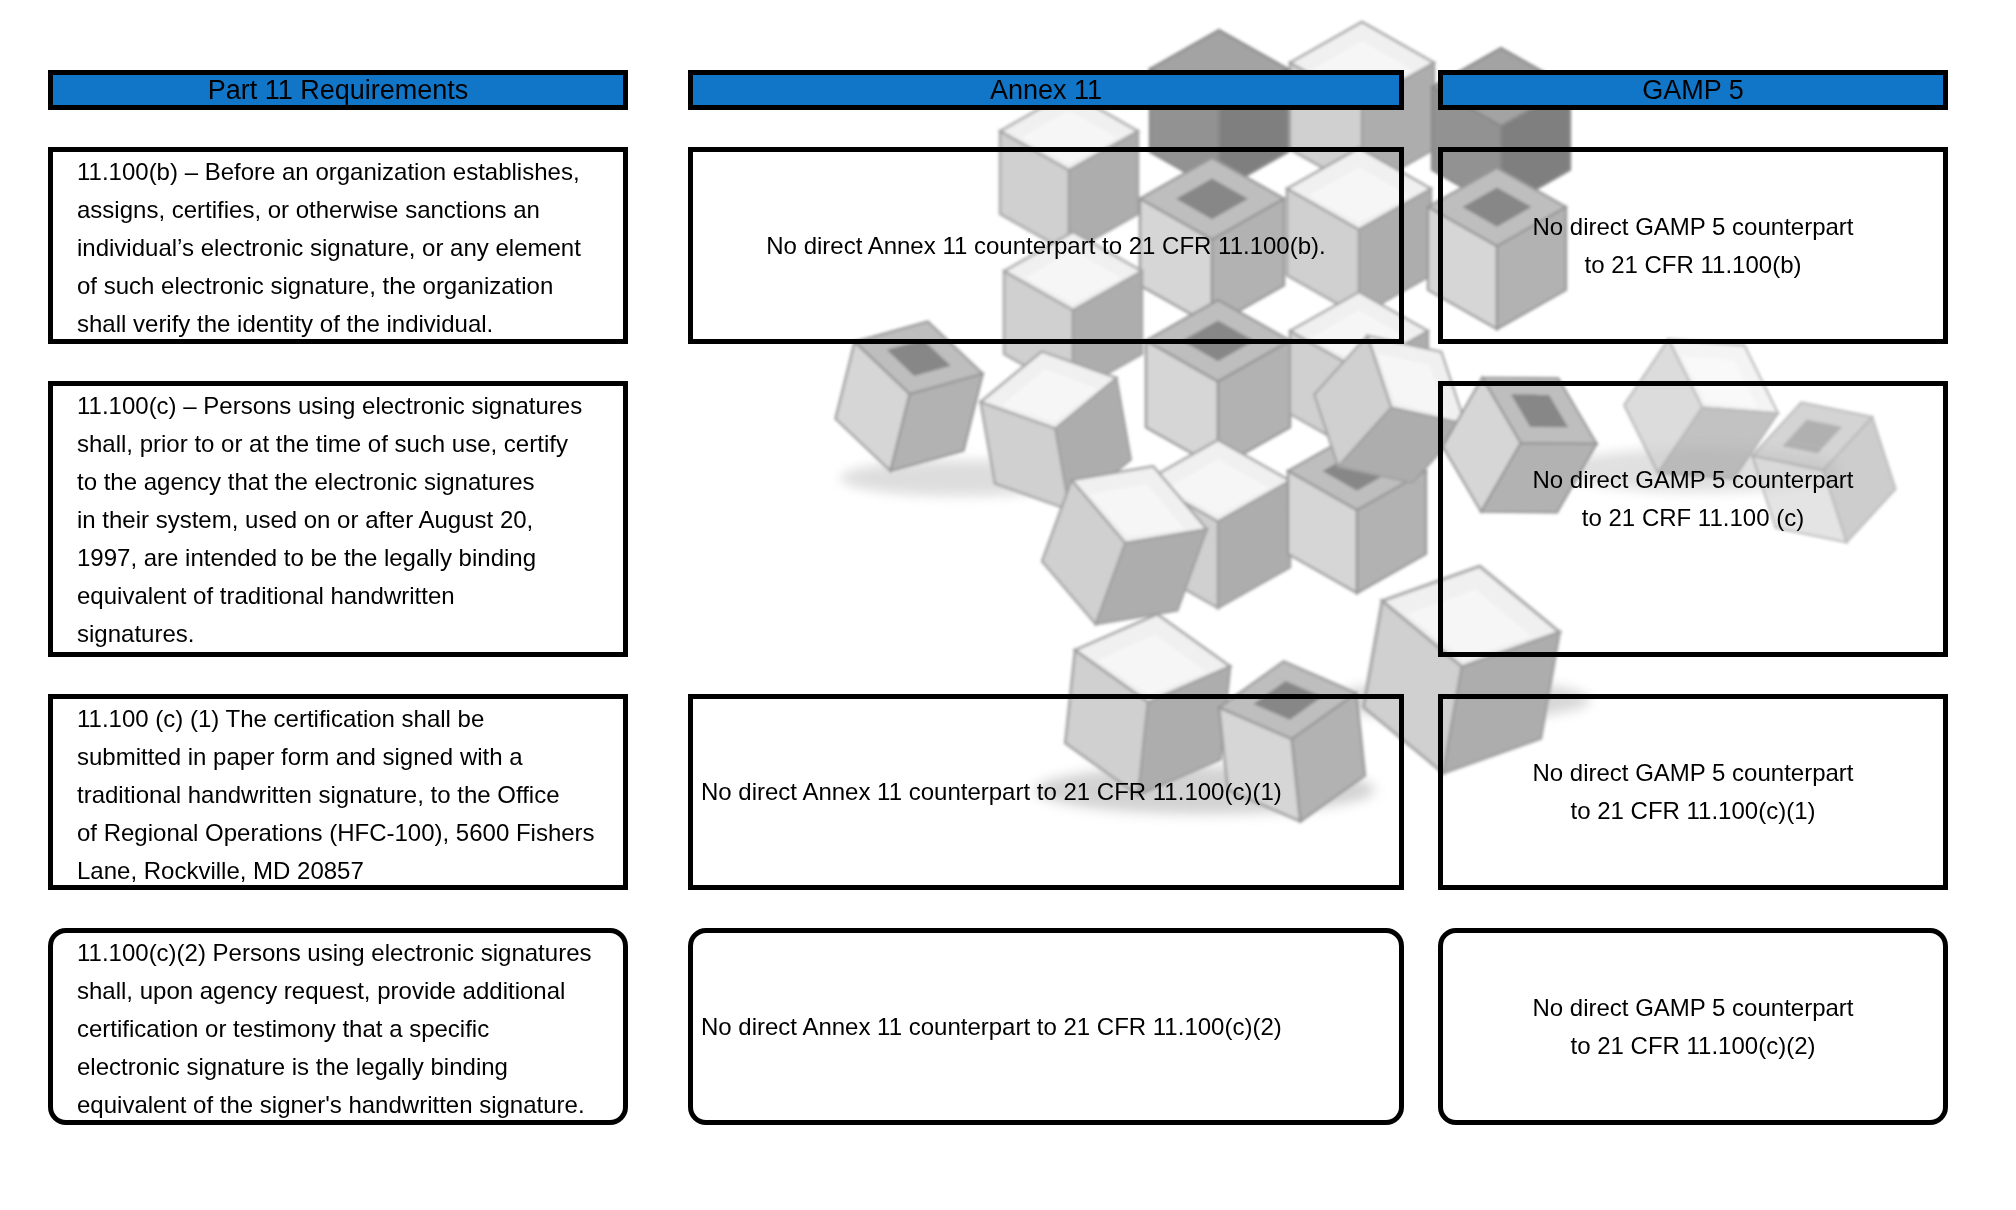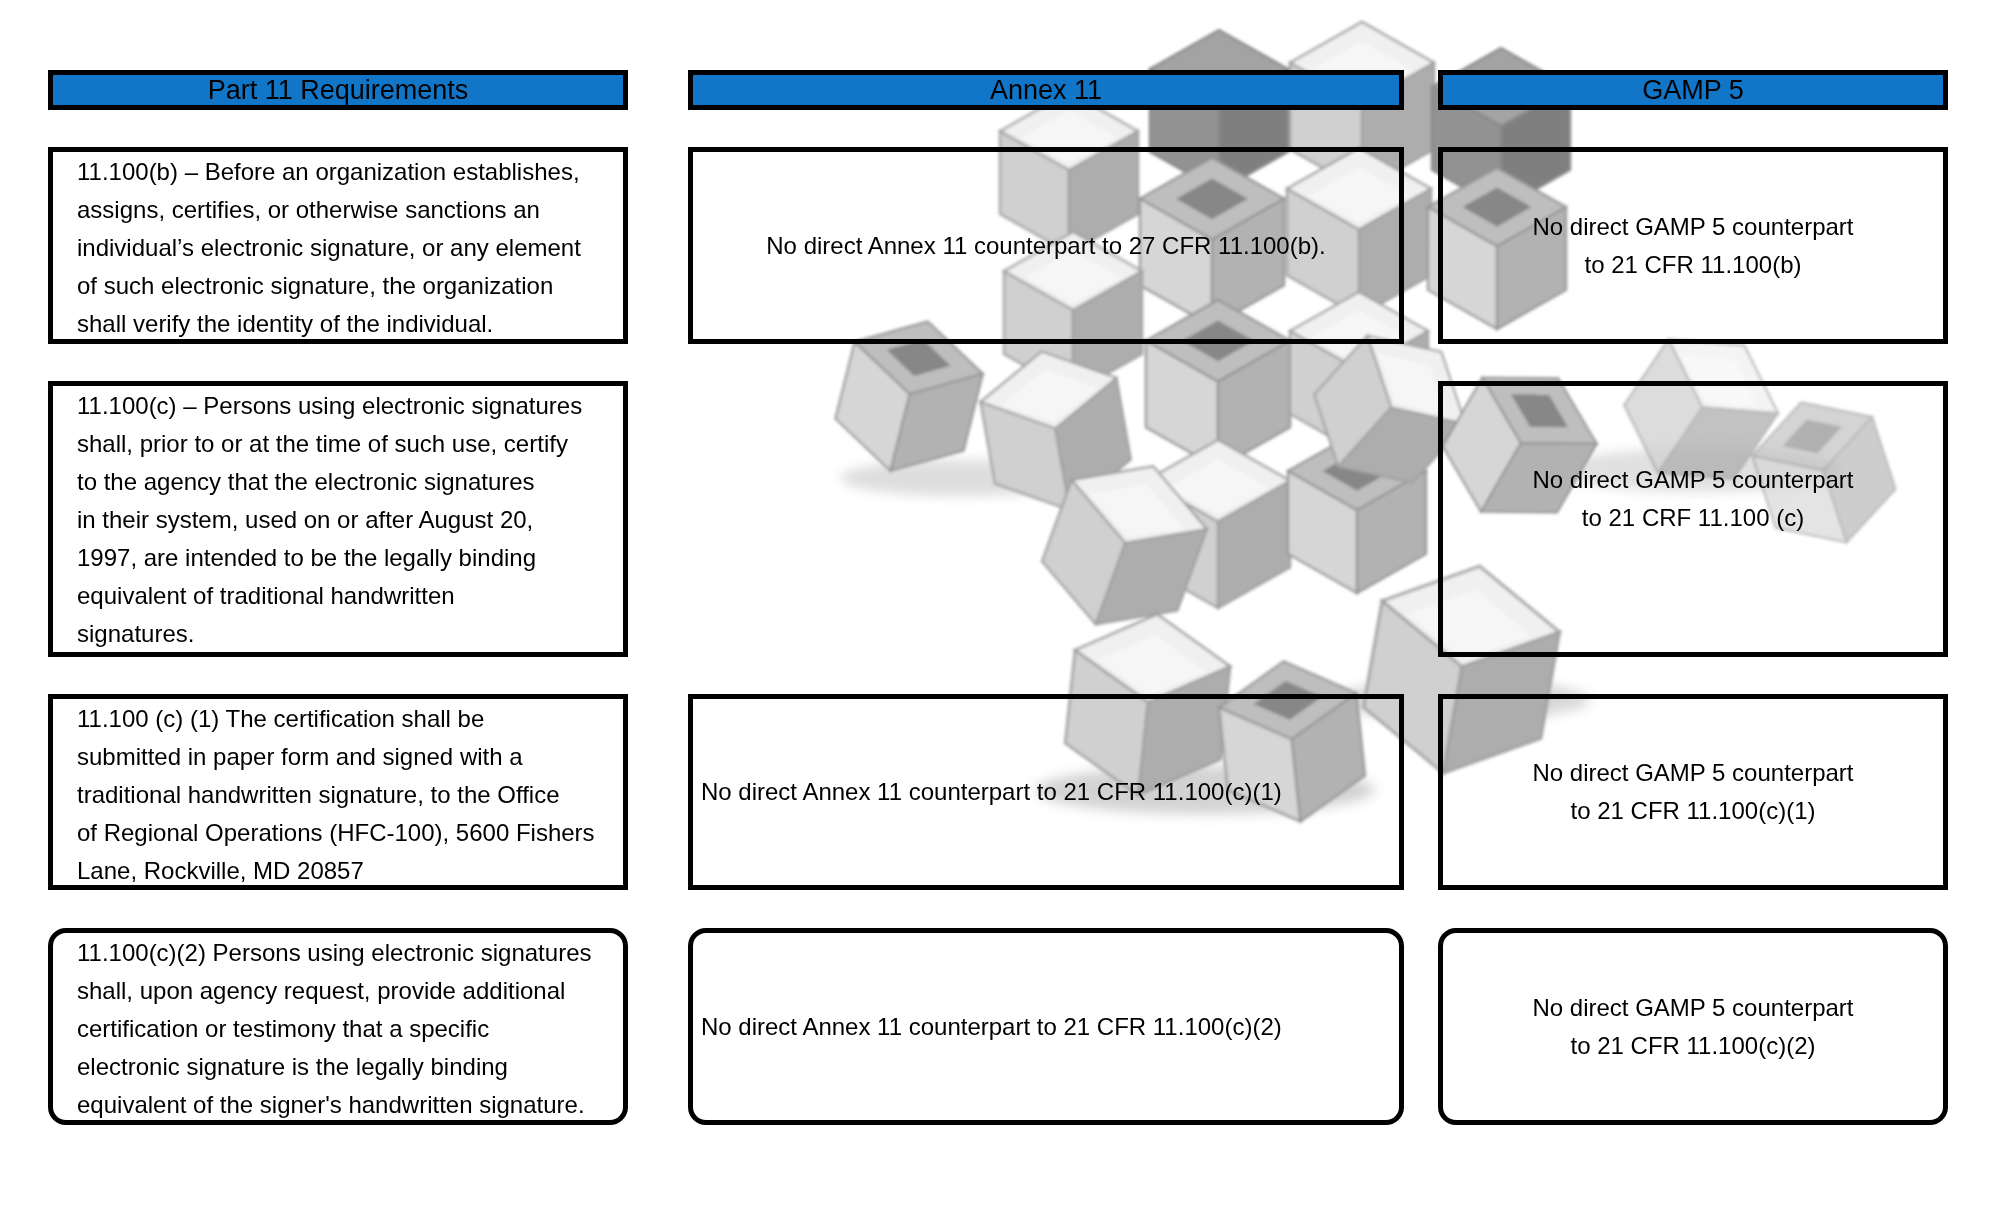--- a/index.html
+++ b/index.html
@@ -131,21 +131,21 @@
 submitted in paper form and signed with a
 traditional handwritten signature, to the Office
 of Regional Operations (HFC-100), 5600 Fishers
 Lane, Rockville, MD 20857</div>
   <div class="cell c1 r4 tl">11.100(c)(2) Persons using electronic signatures
 shall, upon agency request, provide additional
 certification or testimony that a specific
 electronic signature is the legally binding
 equivalent of the signer's handwritten signature.</div>
 
-  <div class="cell c2 r1 center">No direct Annex 11 counterpart to 27 CFR 11.100(b).</div>
+  <div class="cell c2 r1 center">No direct Annex 11 counterpart to 21 CFR 11.100(b).</div>
   <div class="cell c2 r3 ml">No direct Annex 11 counterpart to 21 CFR 11.100(c)(1)</div>
   <div class="cell c2 r4 ml">No direct Annex 11 counterpart to 21 CFR 11.100(c)(2)</div>
 
   <div class="cell c3 r1 center">No direct GAMP 5 counterpart
 to 21 CFR 11.100(b)</div>
   <div class="cell c3 r2 center nudge">No direct GAMP 5 counterpart
 to 21 CRF 11.100 (c)</div>
   <div class="cell c3 r3 center">No direct GAMP 5 counterpart
 to 21 CFR 11.100(c)(1)</div>
   <div class="cell c3 r4 center">No direct GAMP 5 counterpart

